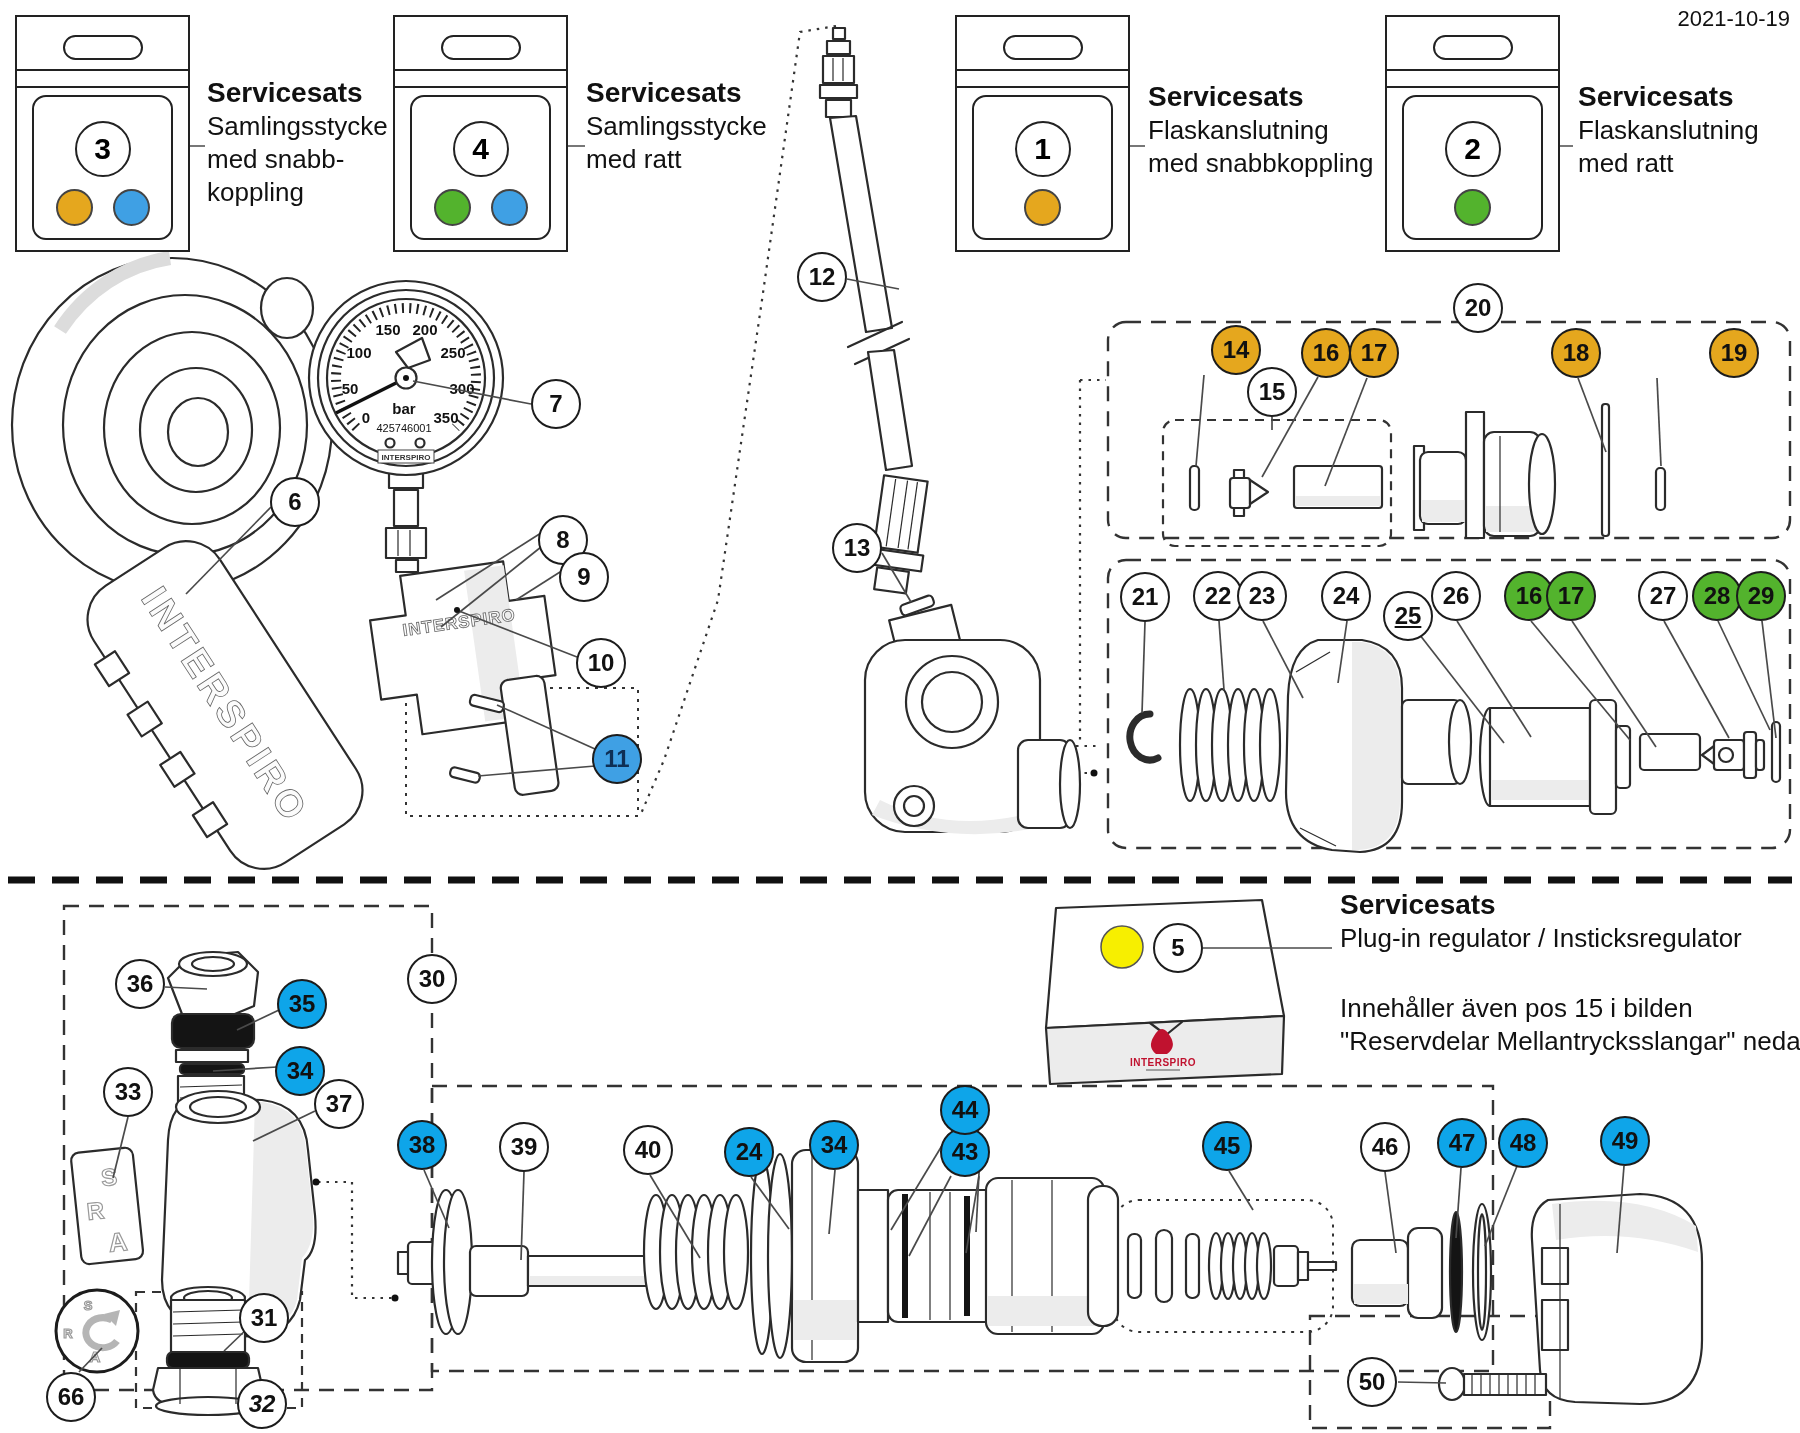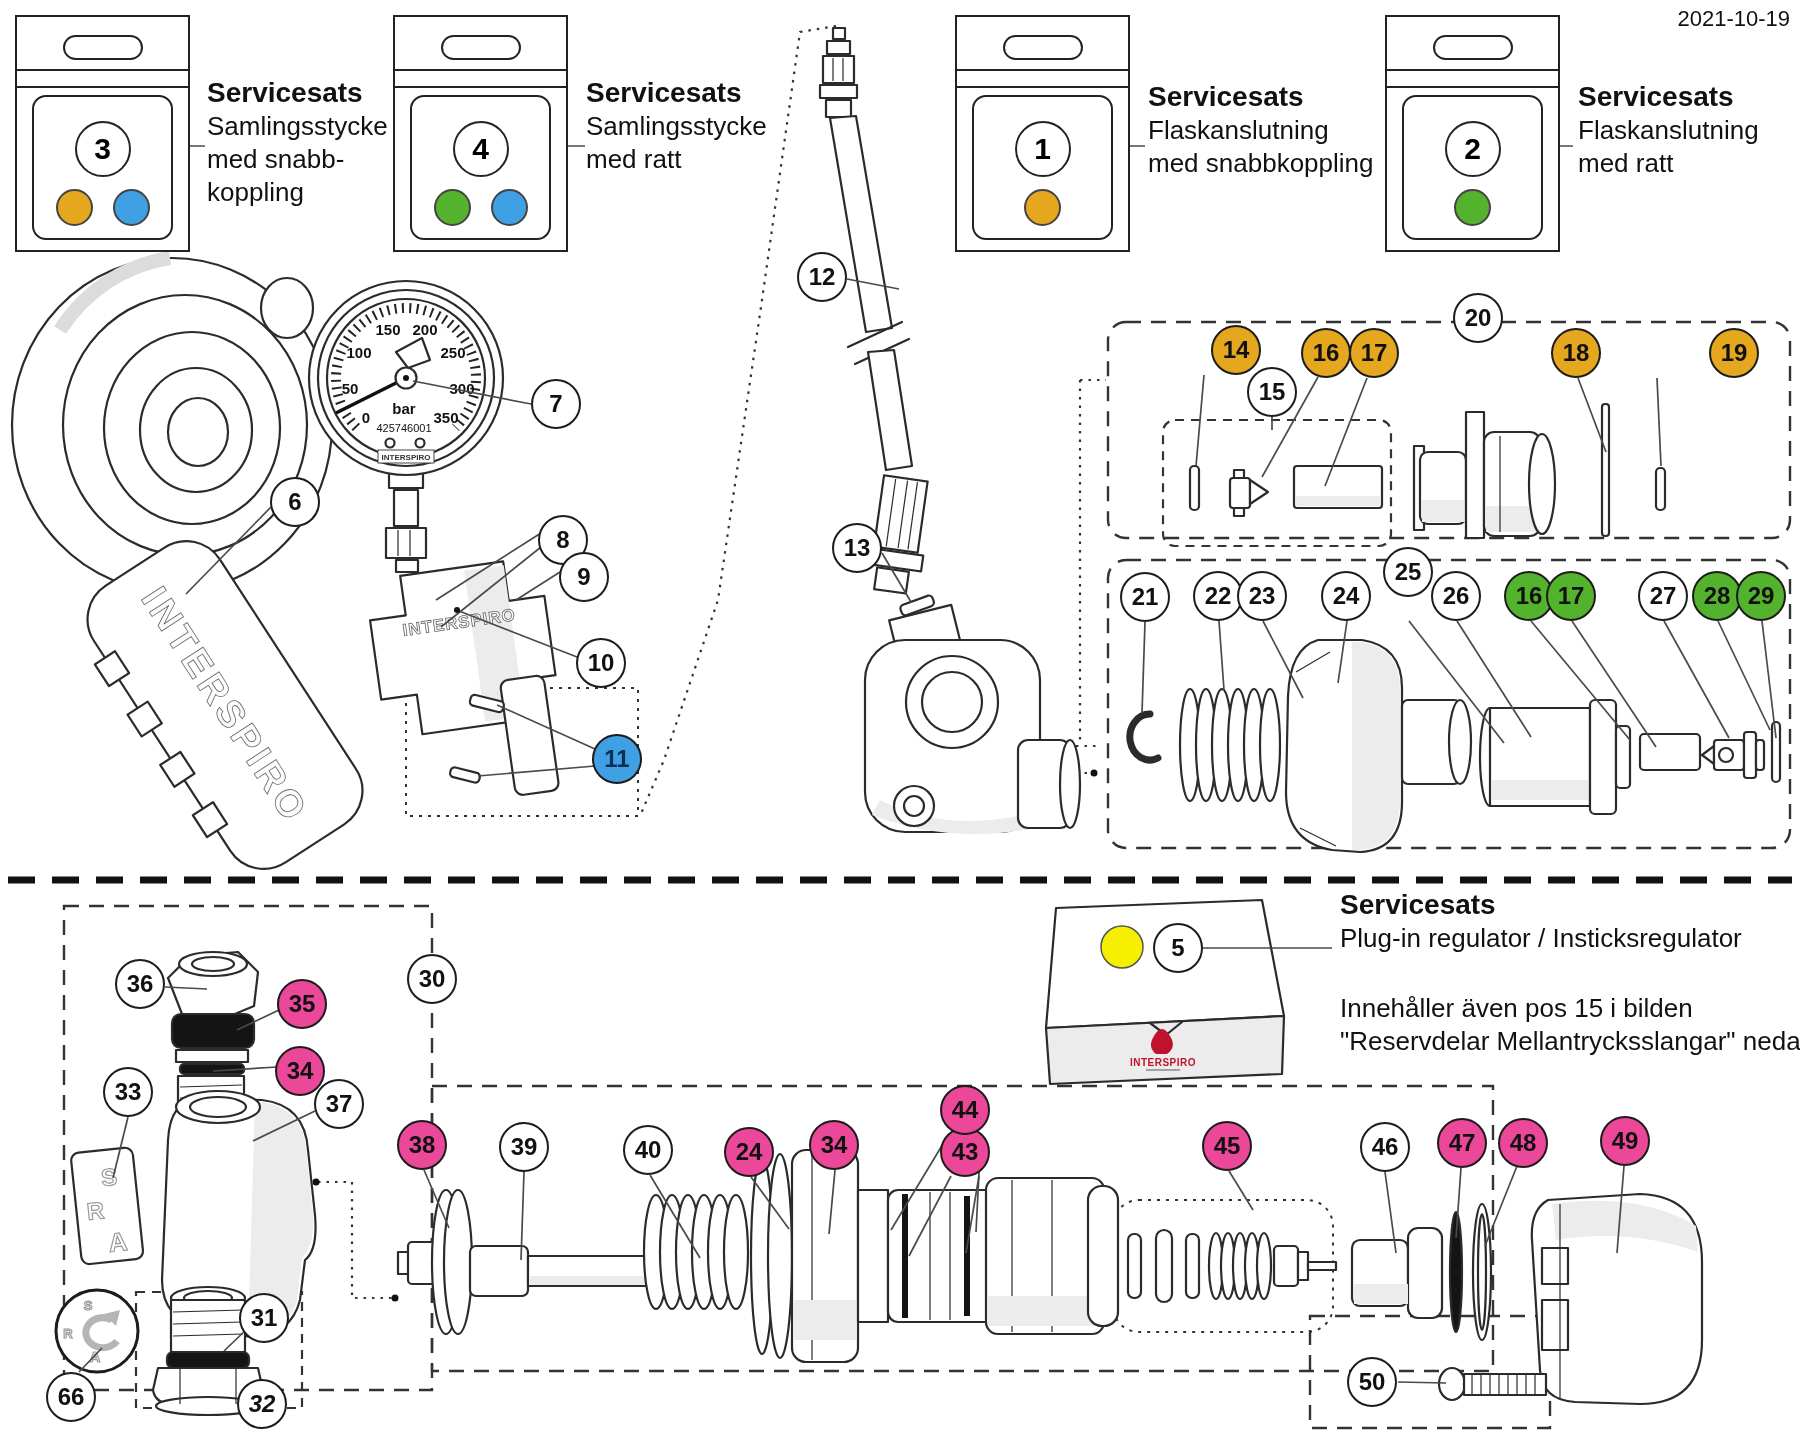--- a/index.html
+++ b/index.html
@@ -22,21 +22,21 @@
   .slot{position:absolute;top:18px;left:50%;transform:translateX(-50%);width:80px;height:25px;border:2.5px solid #222;border-radius:13px;box-sizing:border-box;}
   .band{position:absolute;top:52px;left:0;right:0;height:15px;border-top:2.5px solid #222;border-bottom:2.5px solid #222;}
   .pouch{position:absolute;top:78px;left:15px;right:15px;bottom:10px;border:2.5px solid #222;border-radius:14px;}
   .bagnum{position:absolute;top:24px;left:50%;transform:translateX(-50%);width:52px;height:52px;border:2.5px solid #222;border-radius:50%;display:flex;align-items:center;justify-content:center;font-size:30px;font-weight:bold;background:#fff;}
   .dots{position:absolute;bottom:12px;left:0;right:0;display:flex;justify-content:center;gap:20px;}
   .dot{width:37px;height:37px;border-radius:50%;border:2px solid #444;box-sizing:border-box;}
   .pkg-label{position:absolute;white-space:nowrap;color:#111;}
   .pt{font-size:28px;font-weight:bold;line-height:34px;}
   .pl{font-size:26px;line-height:33px;}
   .co{position:absolute;transform:translate(-50%,-50%);width:46px;height:46px;border-radius:50%;border:2.5px solid #1c1c1c;background:#fff;color:#111;display:flex;align-items:center;justify-content:center;font-size:24px;font-weight:bold;z-index:5;}
-  .co.y{background:#ec4899;}
+  .co.y{background:#0ea5e9;}
   .co.o{background:#E5A71E;}
   .co.g{background:#53B32D;}
   .co.b{background:#3FA0E4;color:#0e2f55;}
   .kit5-text,.kit5-note{position:absolute;white-space:nowrap;color:#111;}
 </style>
 </head>
 <body>
 
 <div id="stage">
 
@@ -504,26 +504,26 @@
     <div class="co w" style="left: 601px; top: 663px;">10</div>
     <div class="co b" style="left: 617px; top: 759px;">11</div>
     <div class="co w" style="left: 822px; top: 277px;">12</div>
     <div class="co w" style="left: 857px; top: 548px;">13</div>
     <div class="co o" style="left: 1236px; top: 350px;">14</div>
     <div class="co w" style="left: 1272px; top: 392px;">15</div>
     <div class="co o" style="left: 1326px; top: 353px;">16</div>
     <div class="co o" style="left: 1374px; top: 353px;">17</div>
     <div class="co o" style="left: 1576px; top: 353px;">18</div>
     <div class="co o" style="left: 1734px; top: 353px;">19</div>
-    <div class="co w" style="left: 1478px; top: 318px;">20</div>
+    <div class="co w" style="left: 1478px; top: 308px;">20</div>
     <div class="co w" style="left: 1145px; top: 597px;">21</div>
     <div class="co w" style="left: 1218px; top: 596px;">22</div>
     <div class="co w" style="left: 1262px; top: 596px;">23</div>
     <div class="co w" style="left: 1346px; top: 596px;">24</div>
-    <div class="co w" style="left: 1408px; top: 572px;">25</div>
+    <div class="co w" style="left: 1408px; top: 616px; text-decoration: underline;">25</div>
     <div class="co w" style="left: 1456px; top: 596px;">26</div>
     <div class="co g" style="left: 1529px; top: 596px;">16</div>
     <div class="co g" style="left: 1571px; top: 596px;">17</div>
     <div class="co w" style="left: 1663px; top: 596px;">27</div>
     <div class="co g" style="left: 1717px; top: 596px;">28</div>
     <div class="co g" style="left: 1761px; top: 596px;">29</div>
     <div class="co w" style="left: 1178px; top: 948px;">5</div>
     <div class="co w" style="left: 432px; top: 979px;">30</div>
     <div class="co w" style="left: 264px; top: 1318px;">31</div>
     <div class="co w" style="left: 262px; top: 1404px; font-style: italic;">32</div>

